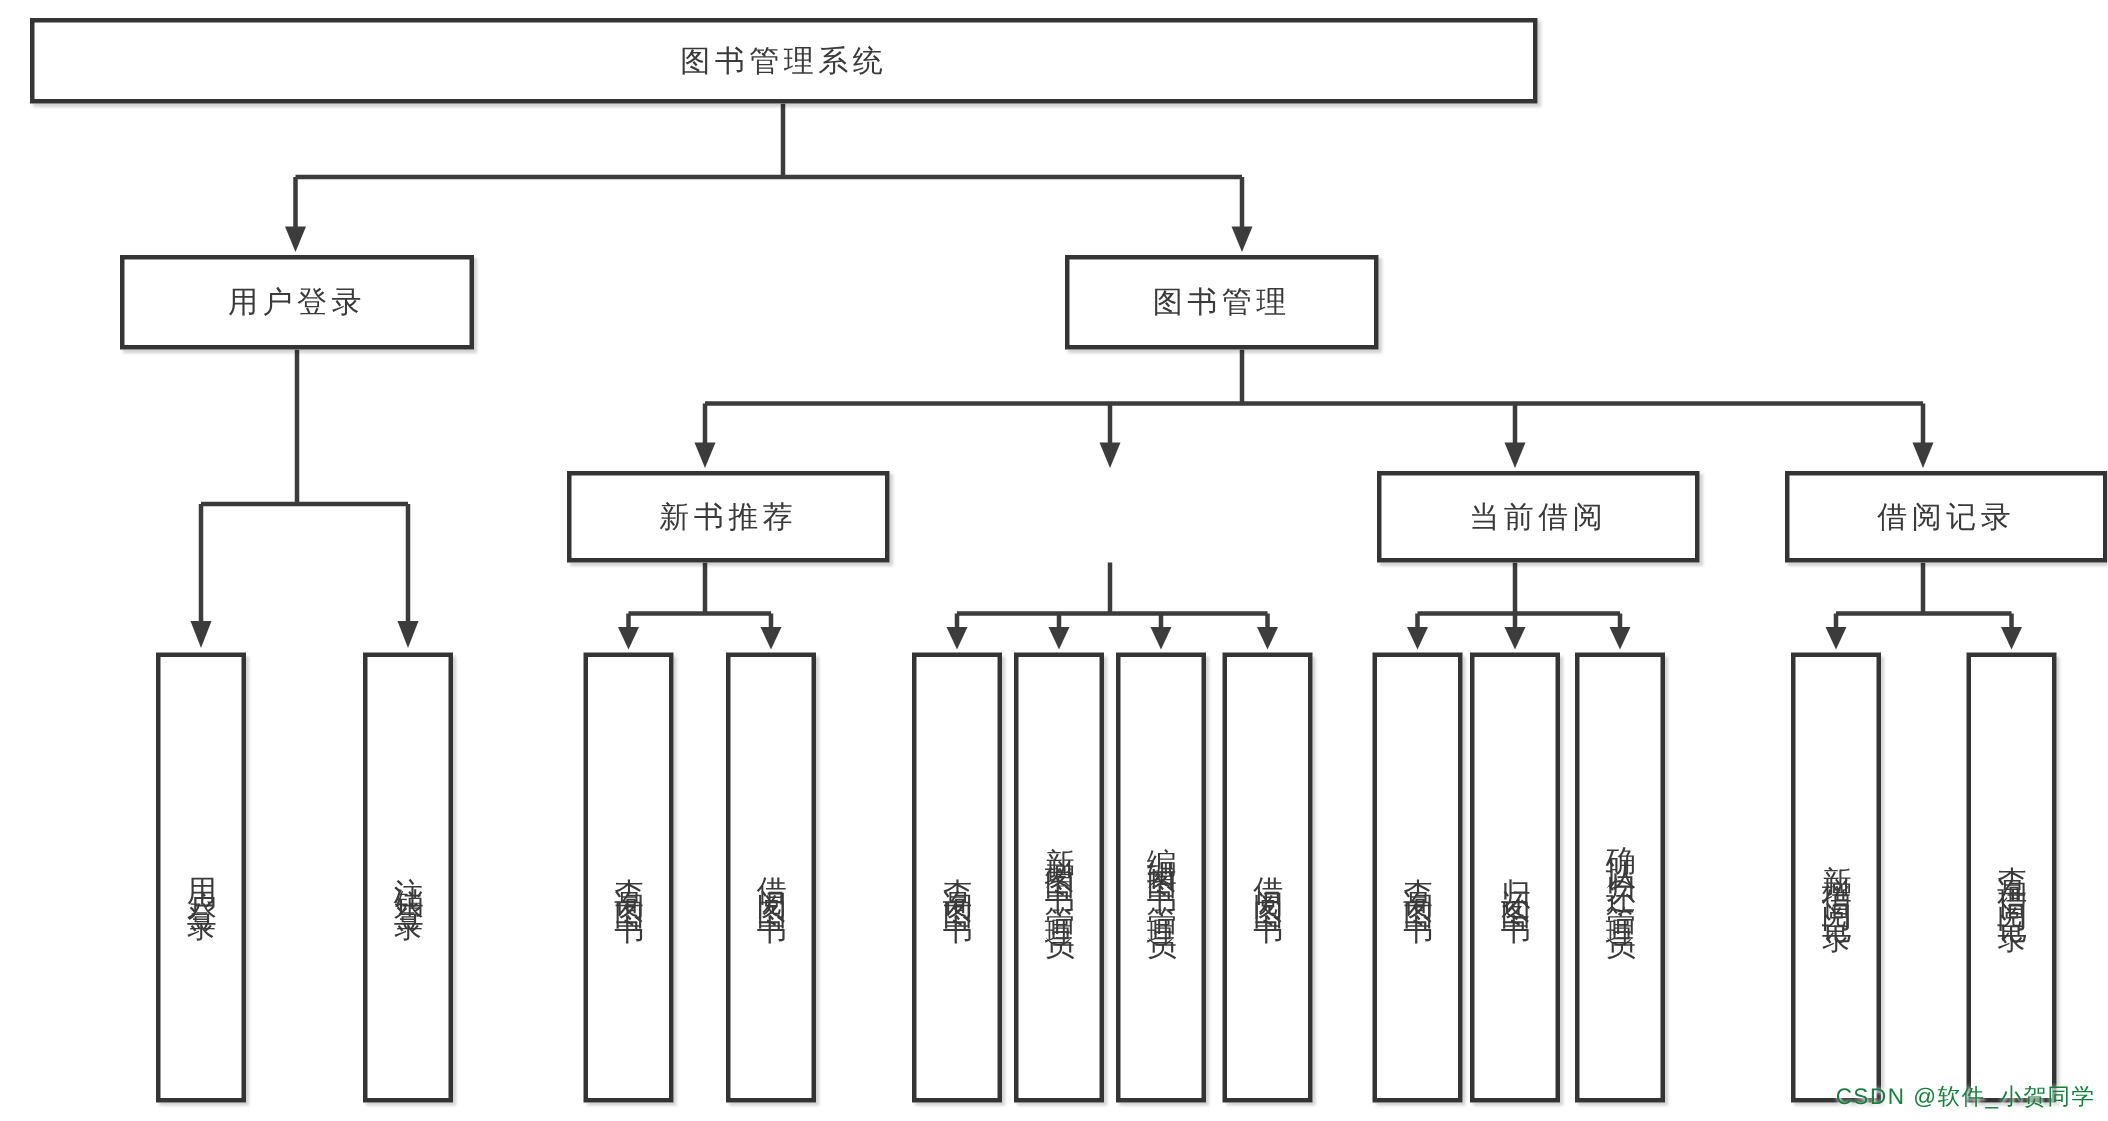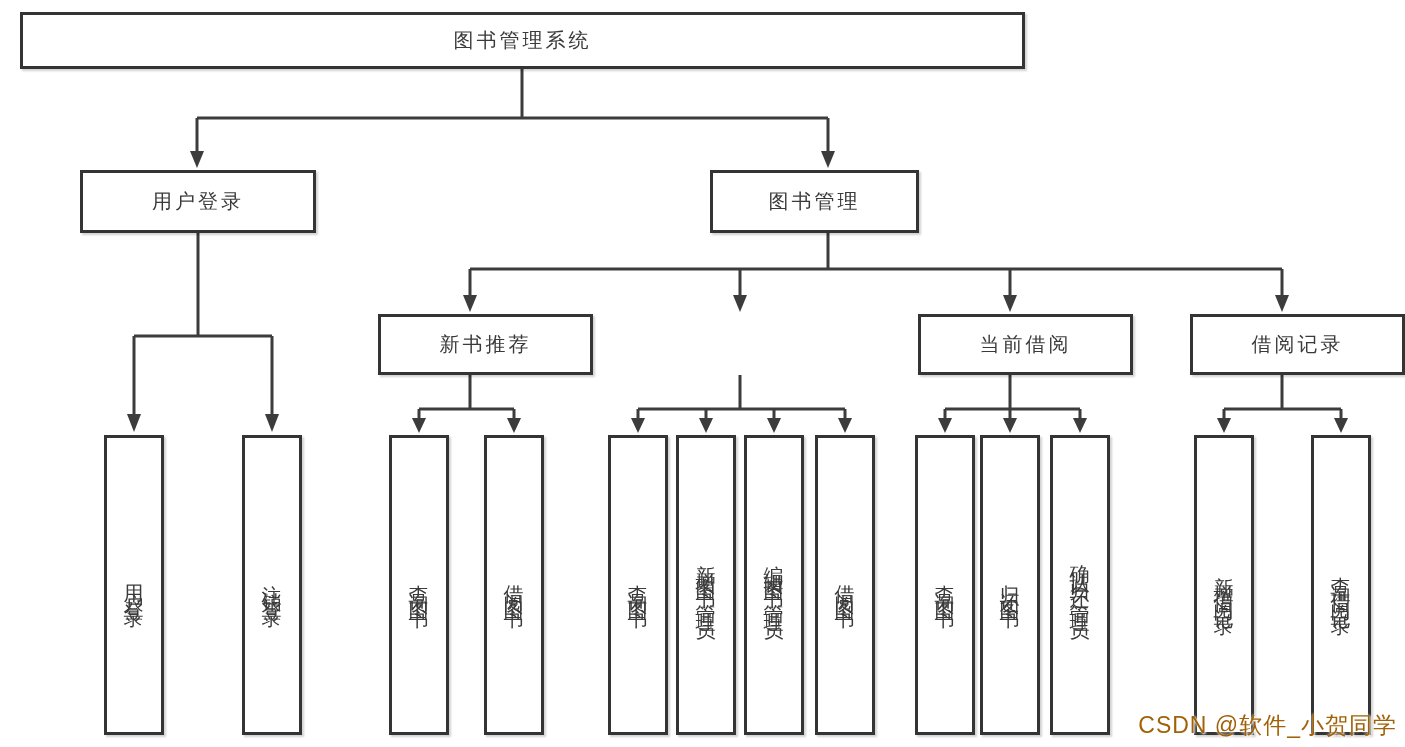--- a/index.html
+++ b/index.html
@@ -17,21 +17,21 @@
   .leaf .lbl{
     writing-mode:vertical-rl;-webkit-writing-mode:vertical-rl;text-orientation:mixed;
     font-size:20px;letter-spacing:8px;line-height:1;white-space:normal;
   }
   .root{left:20px;top:12px;width:1005px;height:57px;}
   .lv2a{left:80px;top:170px;width:236px;height:63px;}
   .lv2b{left:710px;top:170px;width:209px;height:63px;}
   .lv3{top:314px;width:215px;height:61px;margin-left:15px;}
   .leaf{top:435px;width:60px;height:300px;}
   .watermark{
-    position:absolute;right:8px;bottom:6px;font-size:23px;color:#a16207;
+    position:absolute;right:8px;bottom:6px;font-size:15px;color:#15803d;
     letter-spacing:1px;text-shadow:0 0 3px #ffffff,1px 1px 2px rgba(255,255,255,0.9);
     white-space:nowrap;
   }
 </style>
 </head>
 <body>
 
 <div class="canvas">
 
   <svg class="connectors" viewBox="0 0 1405 747" xmlns="http://www.w3.org/2000/svg">

